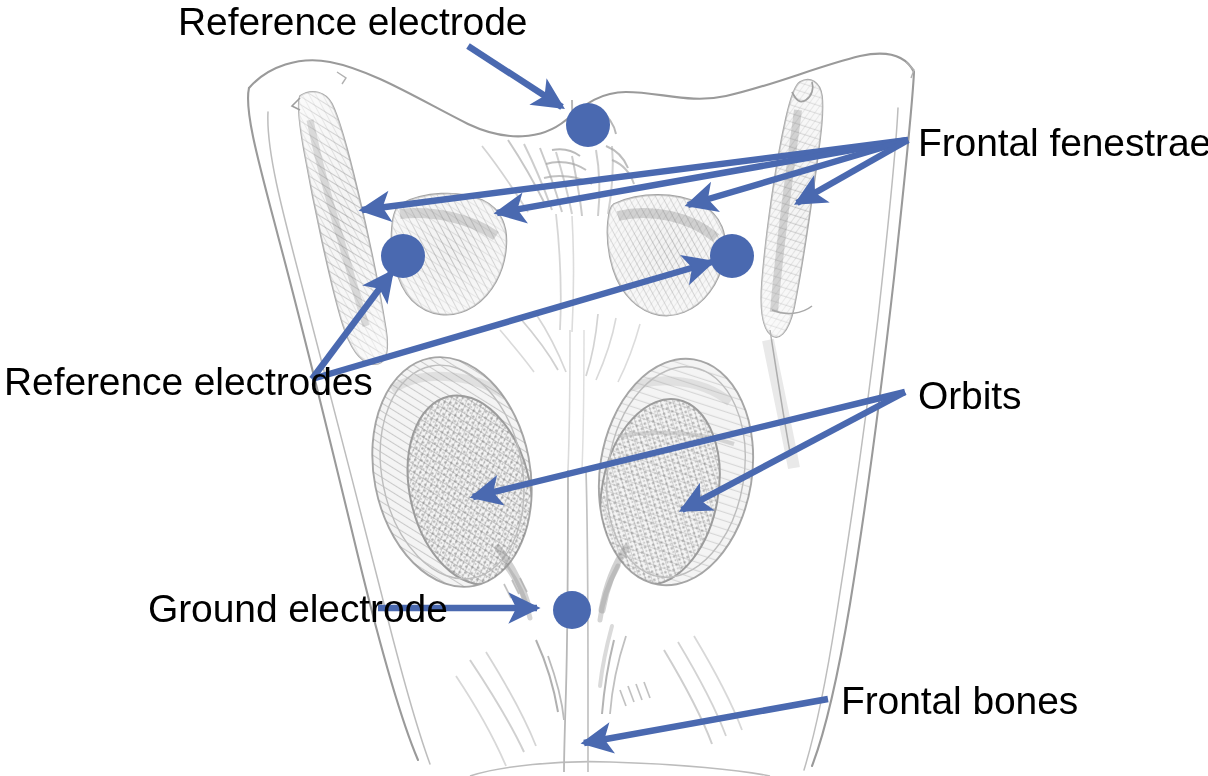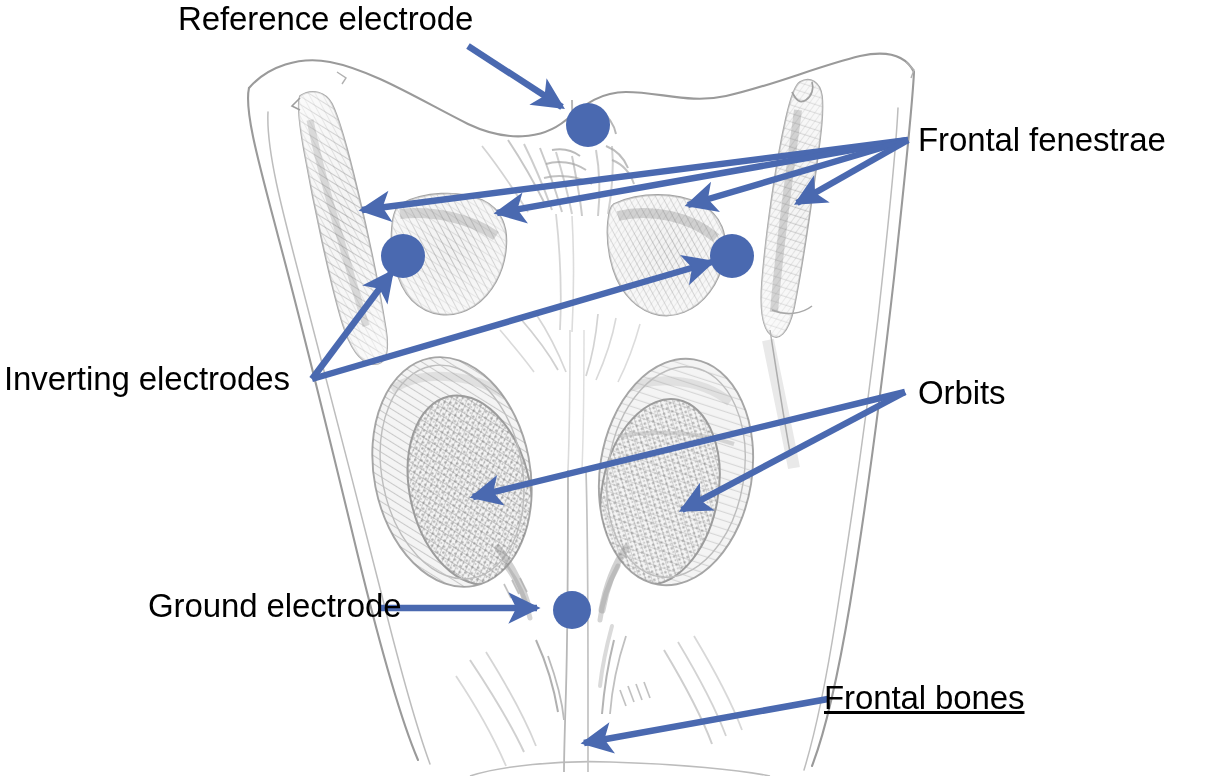--- a/index.html
+++ b/index.html
@@ -18,31 +18,31 @@
   #art {
     position: absolute;
     left: 0; top: 0;
     width: 1208px;
     height: 776px;
   }
   .label {
     position: absolute;
     color: #000000;
     font-family: "Liberation Sans", sans-serif;
-    font-size: 33px;
+    font-size: 39px;
     line-height: 1;
     white-space: nowrap;
     letter-spacing: -0.1px;
   }
   #lbl-reference   { left: 178px; top: 2px; }
   #lbl-temporal    { left: 918px; top: 123px; }
   #lbl-inverting   { left: 4px;   top: 362px; }
   #lbl-orbits      { left: 918px; top: 376px; }
   #lbl-ground      { left: 108px; top: 589px; margin-left: 40px; }
-  #lbl-frontal     { left: 824px; top: 681px; text-decoration: underline; }
+  #lbl-frontal     { left: 841px; top: 681px; }
 </style>
 </head>
 <body>
 
 <div id="stage">
 
   <svg id="art" viewBox="0 0 1208 776" xmlns="http://www.w3.org/2000/svg">
     <defs>
       <marker id="ah" viewBox="0 0 12 12" refX="10.2" refY="6" markerWidth="5.4" markerHeight="5.4" orient="auto-start-reverse" markerUnits="strokeWidth">
         <path d="M0.4 0.6 L11.4 6 L0.4 11.4 L3.1 6 Z" fill="#4a69b0"></path>
@@ -316,21 +316,21 @@
       <circle cx="403" cy="256" r="22" fill="#4a69b0"></circle>
       <circle cx="732" cy="256" r="22" fill="#4a69b0"></circle>
       <circle cx="572" cy="610" r="19" fill="#4a69b0"></circle>
     </g>
   </svg>
 
   <div class="label" id="lbl-reference">Reference electrode</div>
 
   <div class="label" id="lbl-temporal">Frontal fenestrae</div>
 
-  <div class="label" id="lbl-inverting">Inverting electrodes</div>
+  <div class="label" id="lbl-inverting">Reference electrodes</div>
 
   <div class="label" id="lbl-orbits">Orbits</div>
 
   <div class="label" id="lbl-ground">Ground electrode</div>
 
   <div class="label" id="lbl-frontal">Frontal bones</div>
 
 </div>
 
 </body></html>

